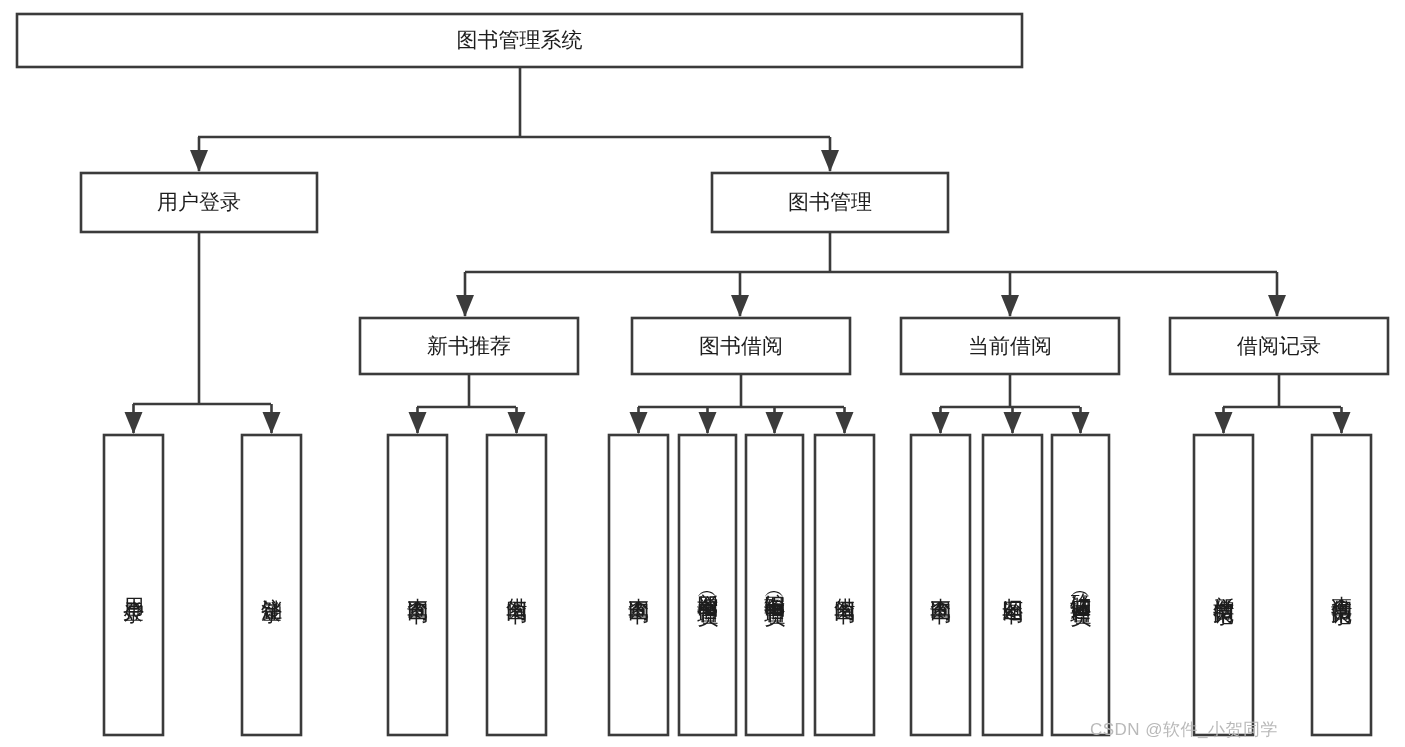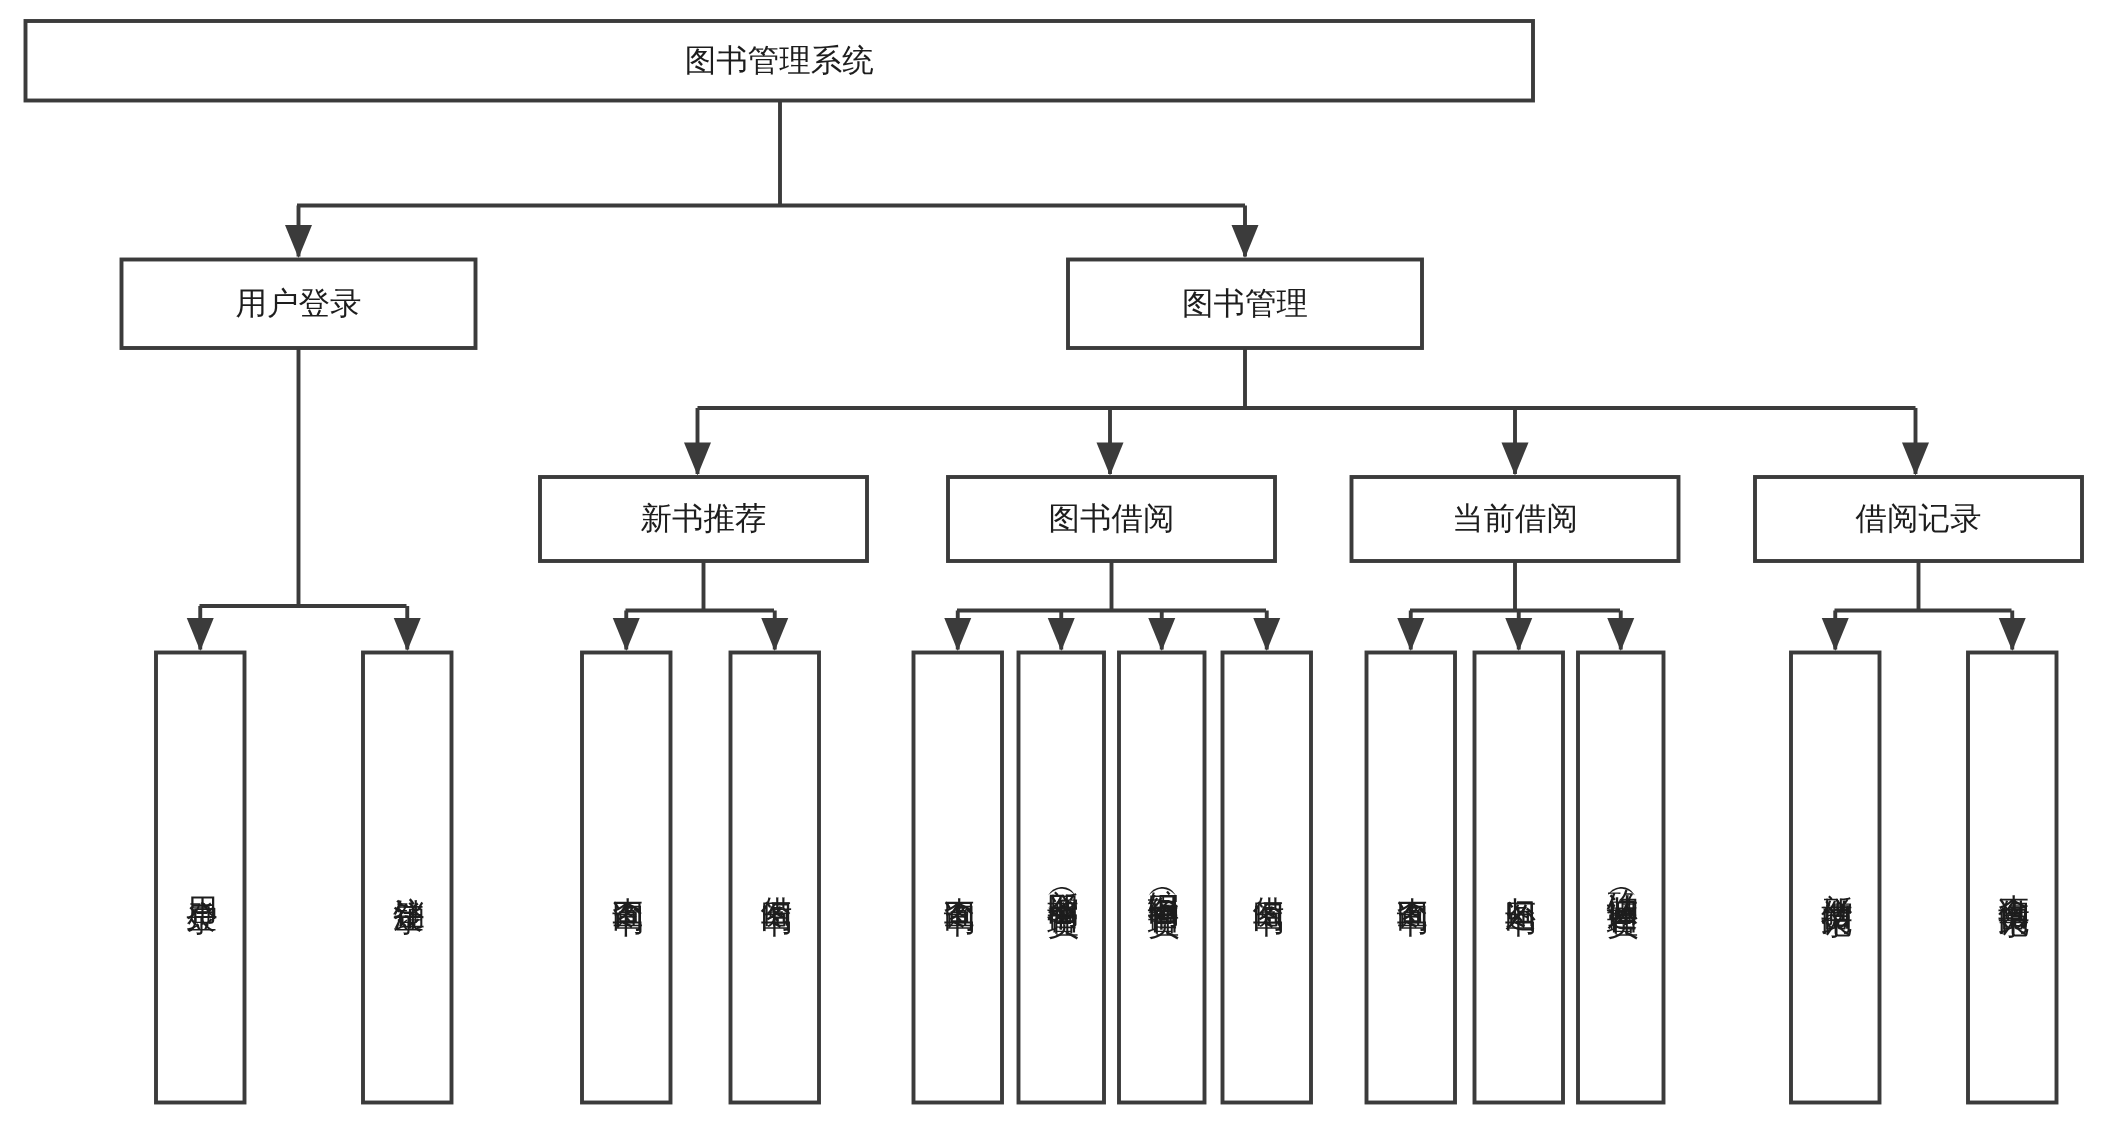--- a/index.html
+++ b/index.html
@@ -177,14 +177,15 @@
       <div class="node-label-v" style="left: 679px; top: 435px; width: 57px; height: 300px;">新增图书（管理员）</div>
       <div class="node-label-v" style="left: 746px; top: 435px; width: 57px; height: 300px;">编辑图书（管理员）</div>
       <div class="node-label-v" style="left: 815px; top: 435px; width: 59px; height: 300px;">借阅图书</div>
       <div class="node-label-v" style="left: 911px; top: 435px; width: 59px; height: 300px;">查询图书</div>
       <div class="node-label-v" style="left: 983px; top: 435px; width: 59px; height: 300px;">归还图书</div>
       <div class="node-label-v" style="left: 1052px; top: 435px; width: 57px; height: 300px;">确认归还（管理员）</div>
       <div class="node-label-v" style="left: 1194px; top: 435px; width: 59px; height: 300px;">新增借阅记录</div>
       <div class="node-label-v" style="left: 1312px; top: 435px; width: 59px; height: 300px;">查询借阅记录</div>
     </div>
 
+  <div class="watermark">CSDN @软件_小贺同学</div>
 
 </div>
 
 </body></html>

